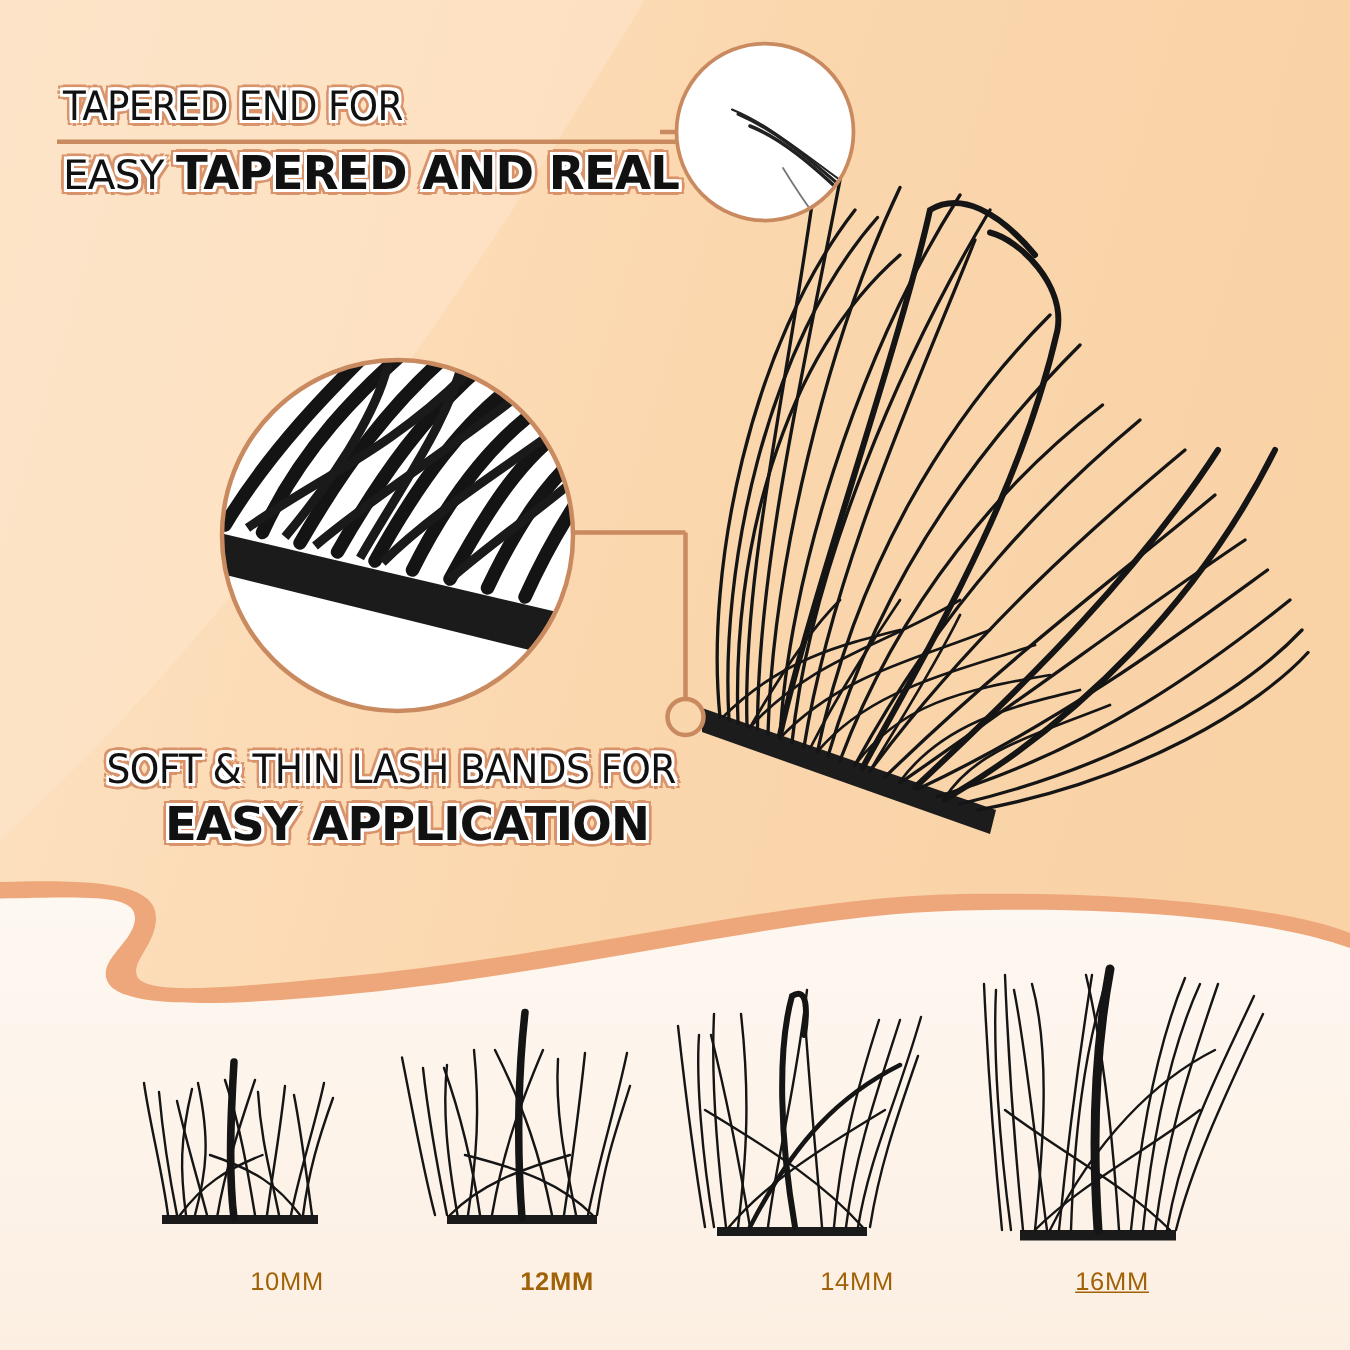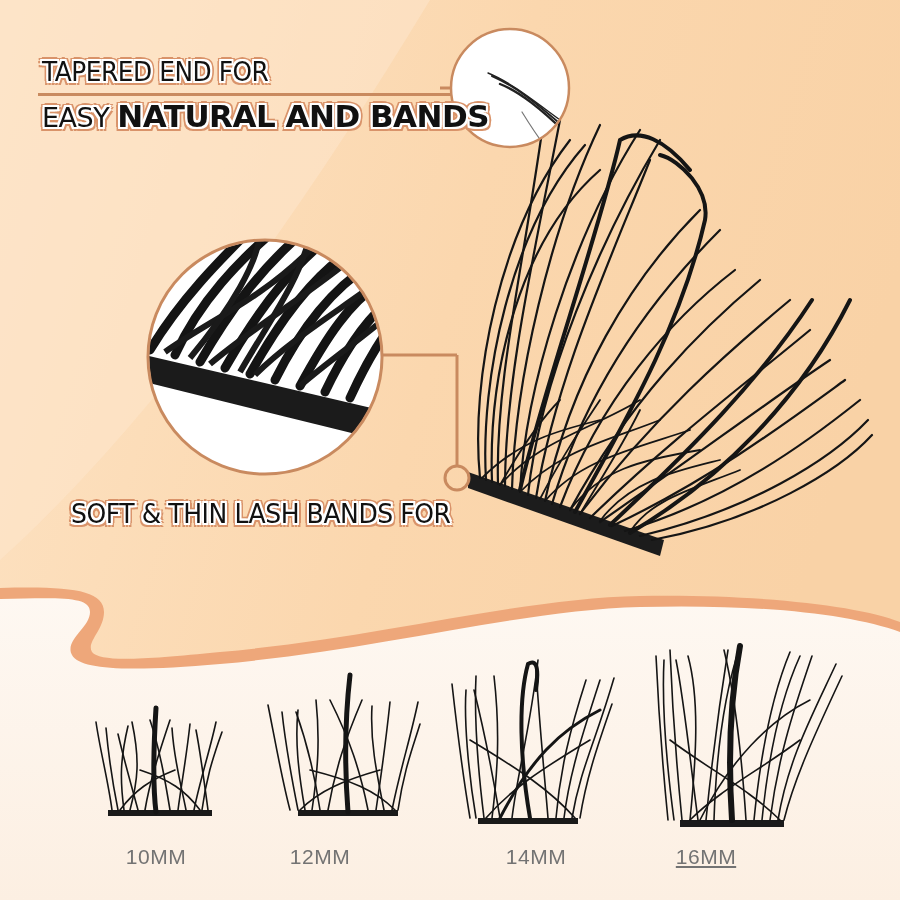--- a/index.html
+++ b/index.html
@@ -15,21 +15,21 @@
       0 -2px 0 #fff, 0 2px 0 #fff, -2px 0 0 #fff, 2px 0 0 #fff,
       -3.5px -3.5px 0 #d9936a, 3.5px -3.5px 0 #d9936a, -3.5px 3.5px 0 #d9936a, 3.5px 3.5px 0 #d9936a,
       0 -4px 0 #d9936a, 0 4px 0 #d9936a, -4px 0 0 #d9936a, 4px 0 0 #d9936a;
   }
   .h1a { left:42px; top:58px; font-size:27px; font-weight:normal; transform:scaleX(0.92); transform-origin:left; }
   .h1b { left:42px; top:101px; font-size:27px; }
   .h1b .bold { font-weight:bold; font-size:31px; }
   .h2a { left:71px; top:500px; font-size:27px; transform:scaleX(0.93); transform-origin:left; }
   .h2b { left:110px; top:535px; font-size:31px; font-weight:bold; }
   .divider-line { position:absolute; left:38px; top:93px; width:414px; height:3px; background:#c98a5f; }
-  .size-label { position:absolute; top:845px; font-size:21px; color:#737373; width:120px; text-align:center; letter-spacing:0.5px; }
+  .size-label { position:absolute; top:845px; font-size:17px; color:#a16207; width:120px; text-align:right; letter-spacing:0.5px; }
 </style>
 </head>
 <body>
 
 <div class="stage">
 
   <svg class="bg" viewBox="0 0 900 900" xmlns="http://www.w3.org/2000/svg">
     <defs>
       <linearGradient id="peach" x1="0" y1="0" x2="1" y2="0.3">
         <stop offset="0" stop-color="#fde3c4"></stop>
@@ -224,22 +224,23 @@
       <path d="M784,820 C794,780 812,740 842,676"></path>
       <path d="M690,820 C720,790 760,770 800,740"></path>
       <path d="M780,820 C750,790 710,770 670,740"></path>
       <path d="M700,820 C730,760 770,720 810,700"></path>
     </g>
   </svg>
 
   <div class="headline outlined h1a">TAPERED END FOR</div>
   <div class="divider-line"></div>
   <div class="headline outlined h1b">
-    <span>EASY </span><span class="bold">NATURAL AND BANDS</span>
+    <span>EASY </span><span class="bold">TAPERED AND REAL</span>
   </div>
 
   <div class="headline outlined h2a">SOFT &amp; THIN LASH BANDS FOR</div>
+  <div class="headline outlined h2b">EASY APPLICATION</div>
 
   <div class="size-label" style="left:96px;">10MM</div>
-  <div class="size-label" style="left:260px;">12MM</div>
+  <div class="size-label" style="left:276px;font-weight:bold;">12MM</div>
   <div class="size-label" style="left:476px;">14MM</div>
   <div class="size-label" style="left:646px;text-decoration:underline;">16MM</div>
 </div>
 
 </body></html>

